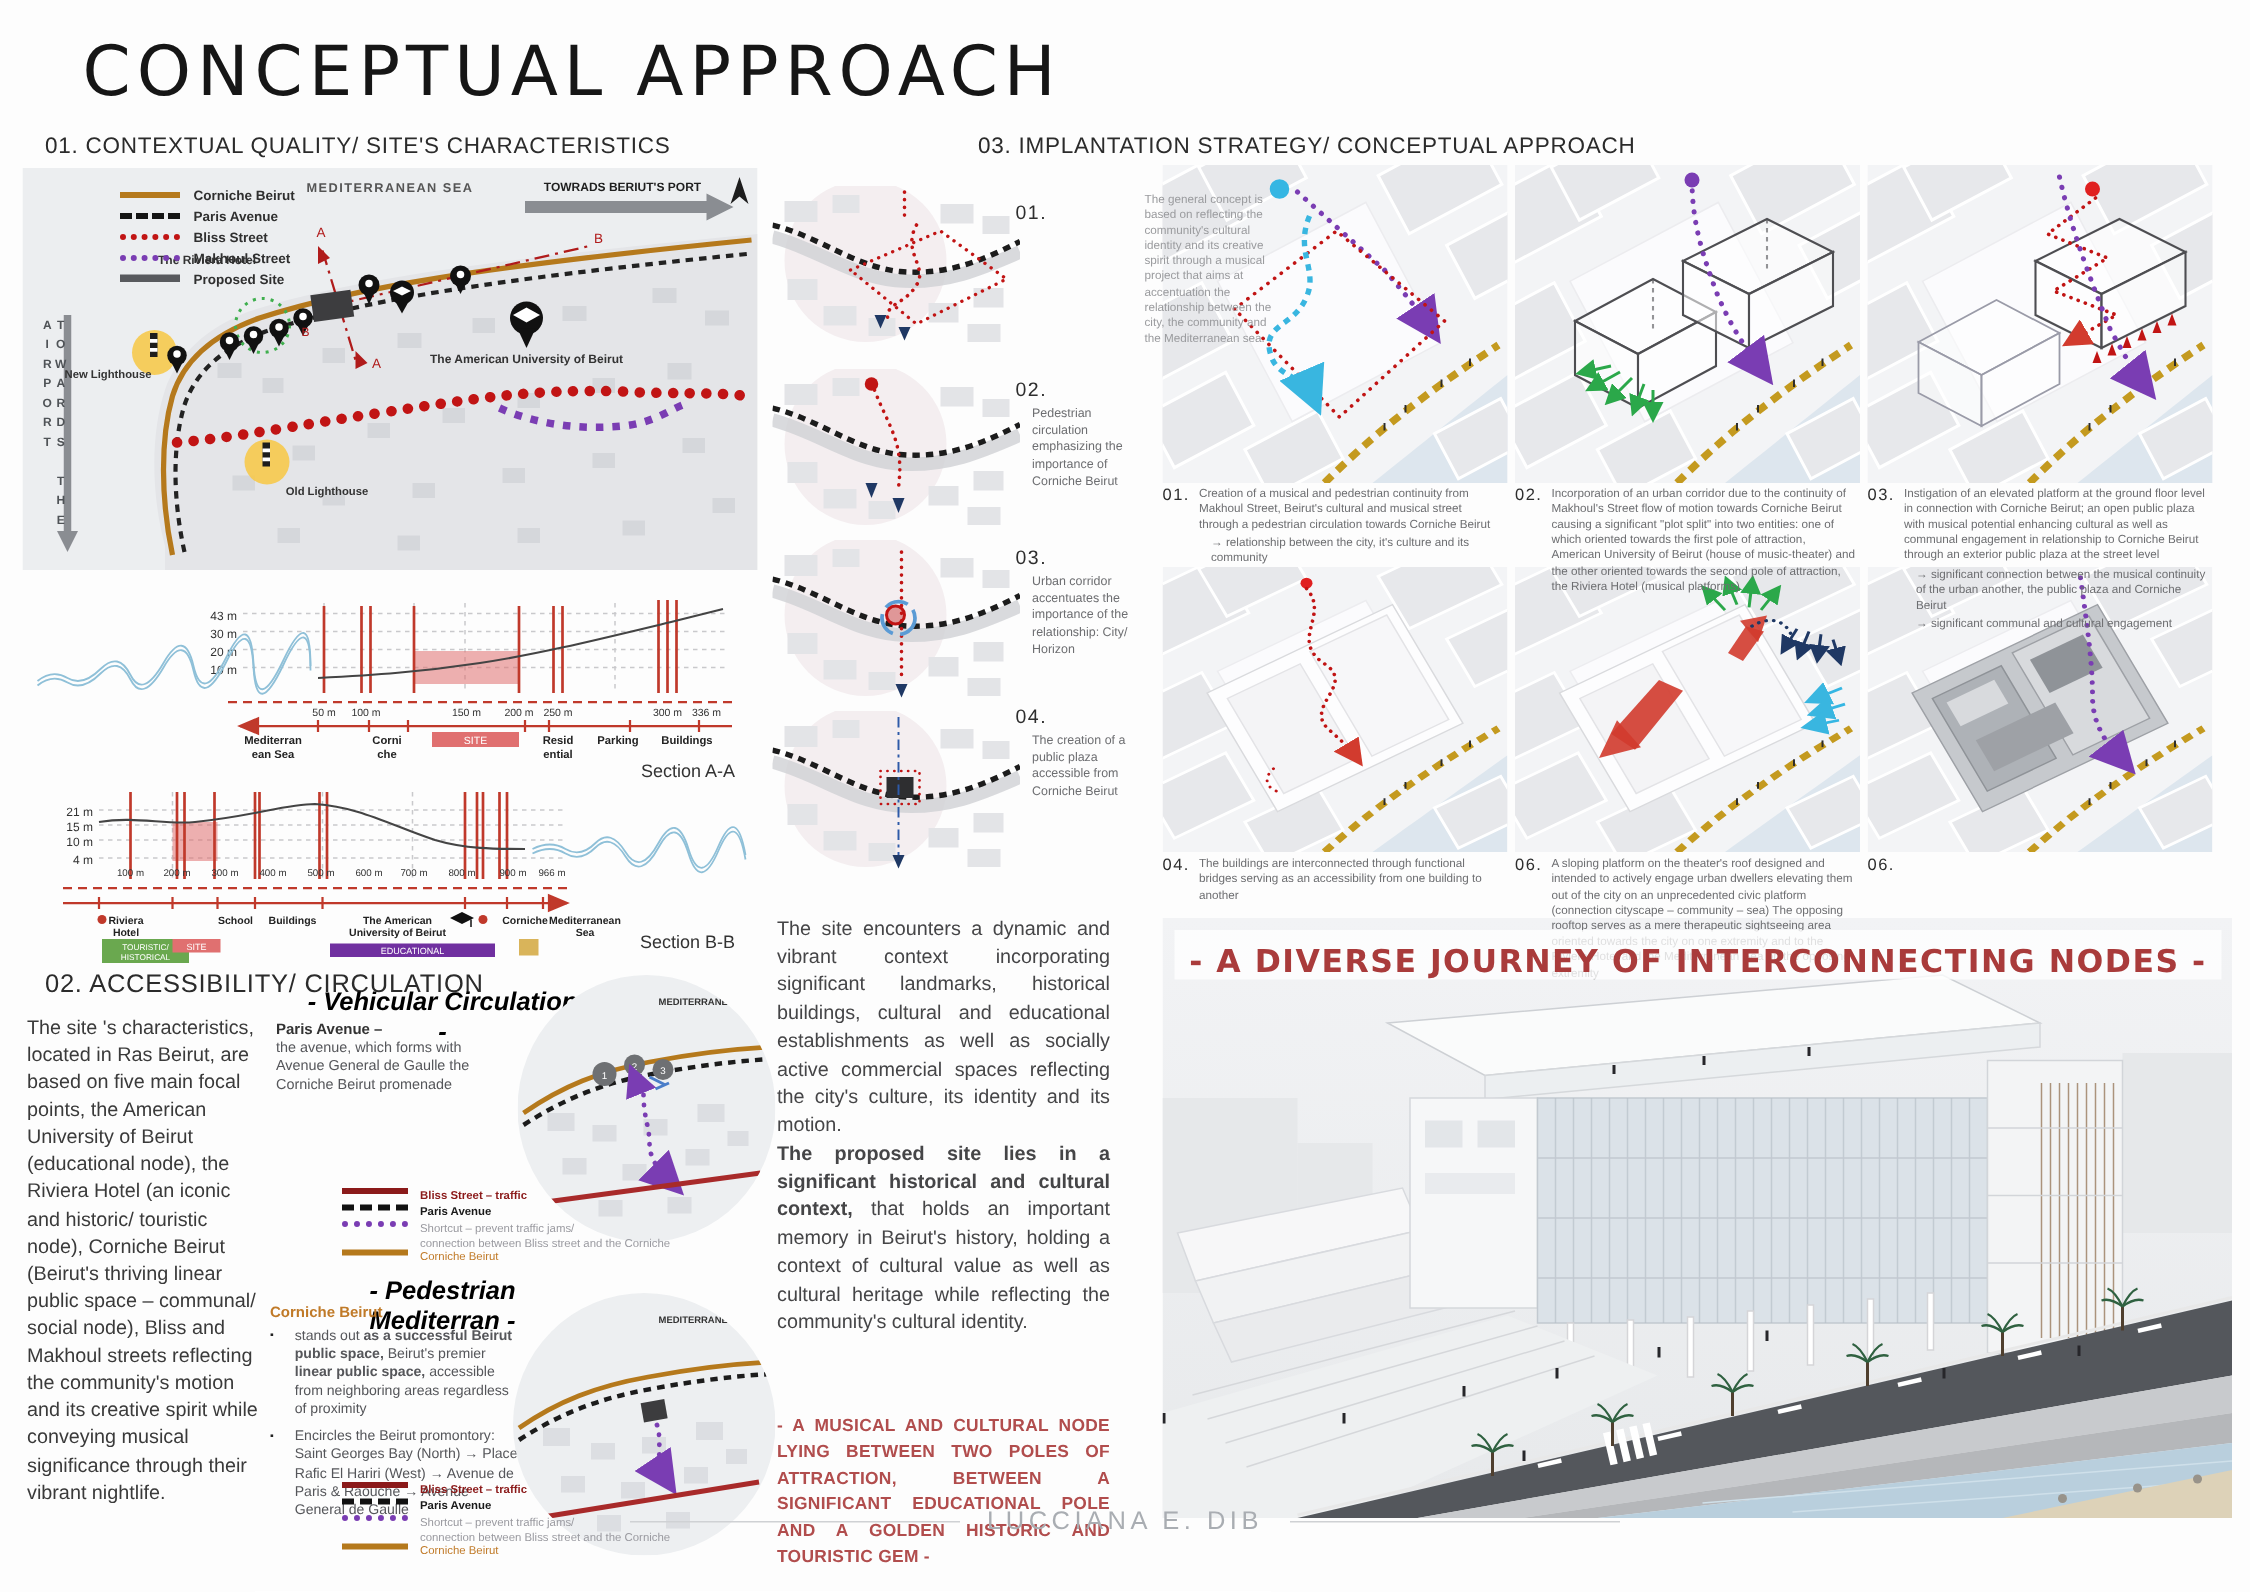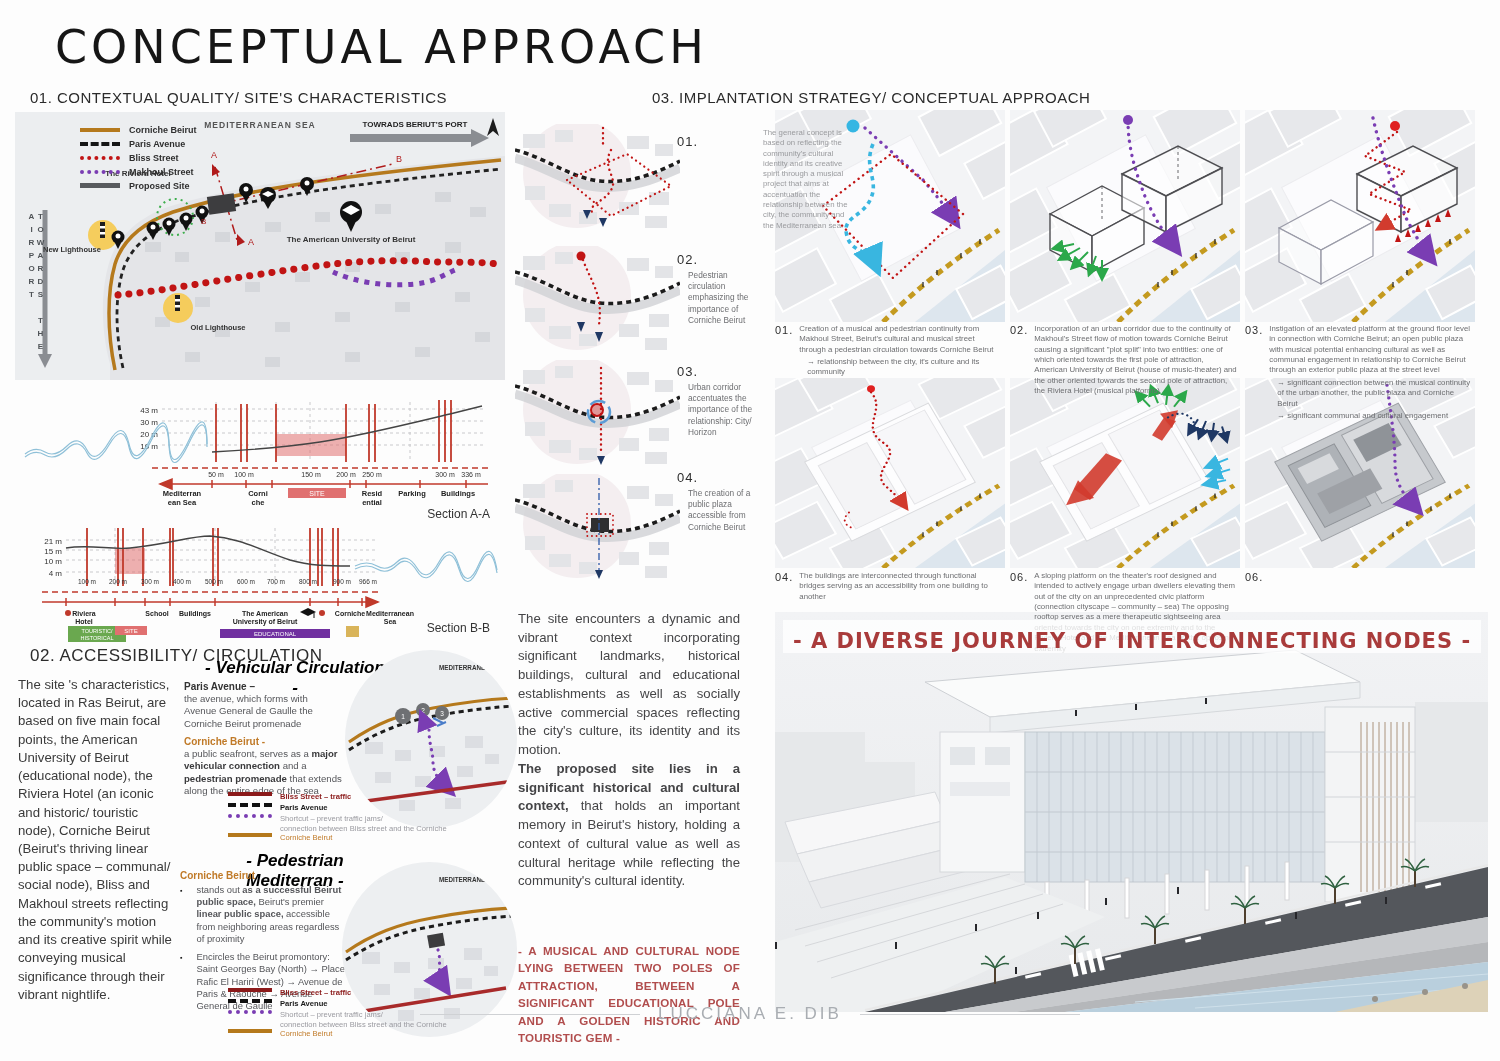--- a/index.html
+++ b/index.html
@@ -433,24 +433,20 @@
   </svg>
 
   <div class="sec-head" style="left:30px;top:646px;font-size:17px">02. ACCESSIBILITY/ CIRCULATION</div>
   <div class="para-main">The site 's characteristics, located in Ras Beirut, are based on five main focal points, the American University of Beirut (educational node), the Riviera Hotel (an iconic and historic/ touristic node), Corniche Beirut (Beirut's thriving linear public space – communal/ social node), Bliss and Makhoul streets reflecting the community's motion and its creative spirit while conveying musical significance through their vibrant nightlife.</div>
 
   <div class="circ-head" style="left:205px;top:658px">- Vehicular Circulation -</div>
   <div class="vblock" style="left:184px;top:680px">
     <div class="vt">Paris Avenue –</div>
     <div>the avenue, which forms with Avenue General de Gaulle the Corniche Beirut promenade</div>
   </div>
-  <div class="vblock" style="left:184px;top:735px">
-    <div class="vto">Corniche Beirut -</div>
-    <div><span>a public seafront, serves as a </span><b>major vehicular connection</b><span> and a </span><b>pedestrian promenade</b><span> that extends along the entire edge of the sea</span></div>
-  </div>
 
   <div class="clegend" style="left:228px;top:792px">
     <div class="clrow">
         <i class="clsw cl1"></i>
         <span class="clt1">Bliss Street – traffic</span>
       </div>
     <div class="clrow">
         <i class="clsw cl2"></i>
         <span class="clt2">Paris Avenue</span>
       </div>

